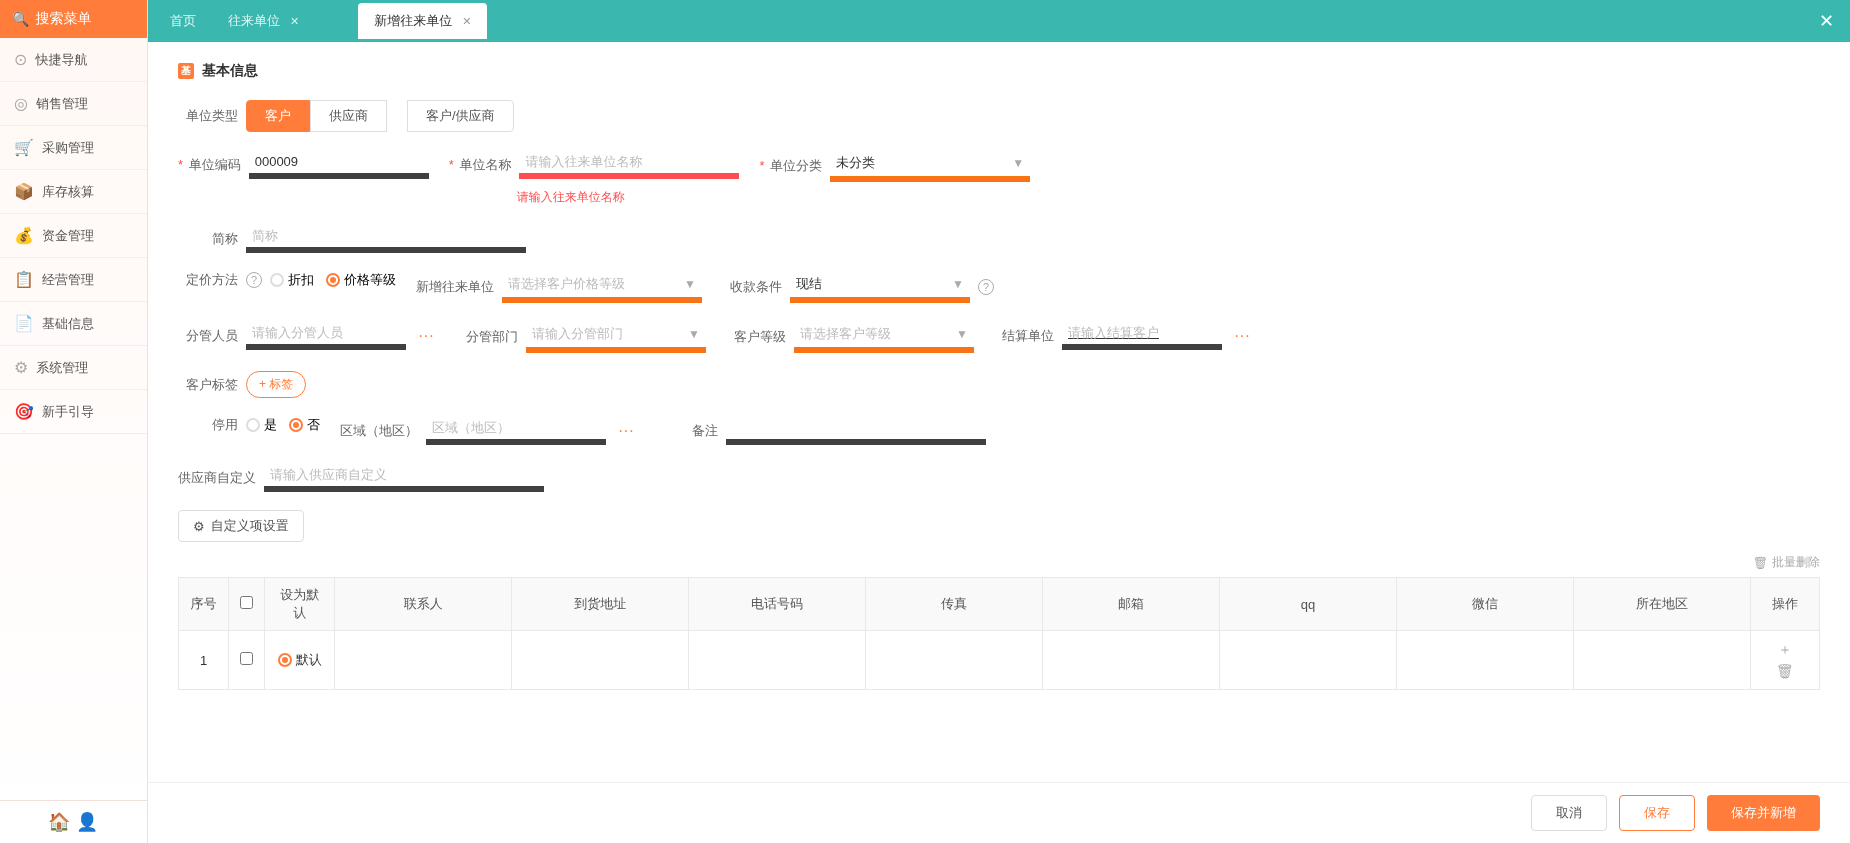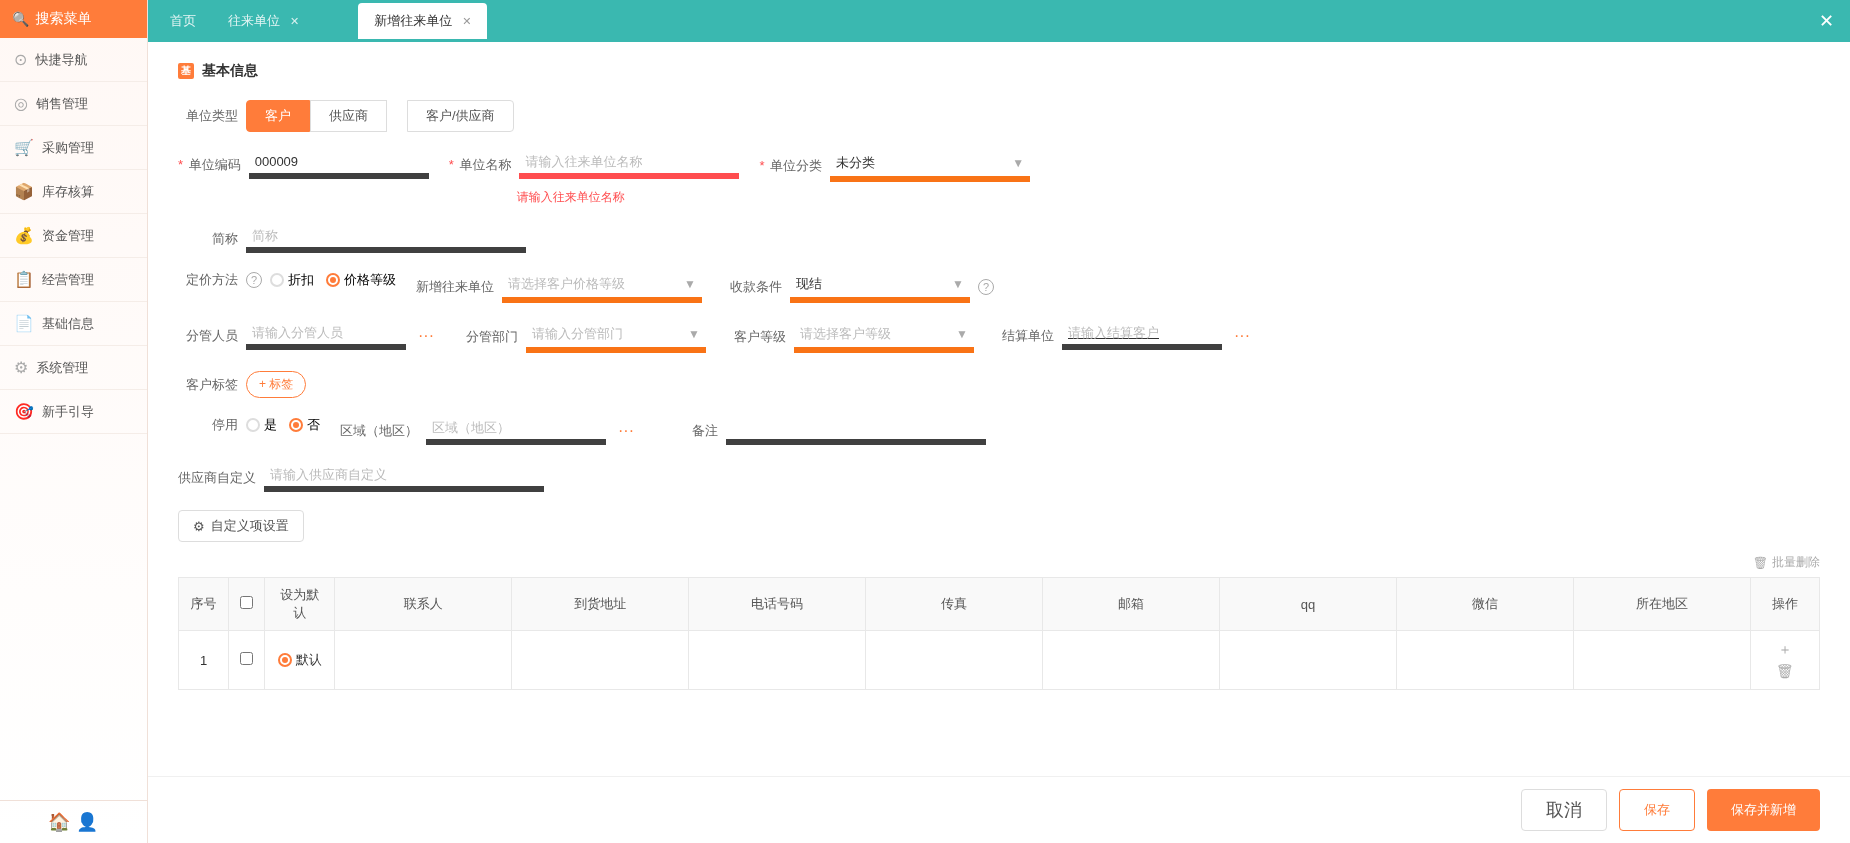--- a/index.html
+++ b/index.html
@@ -315,21 +315,21 @@
       gap: 12px;
       flex-shrink: 0;
     }
     .btn-cancel {
       padding: 8px 24px;
       border: 1px solid #ddd;
       background: white;
       color: #555;
       border-radius: 4px;
       cursor: pointer;
-      font-size: 18px;
+      font-size: 13px;
     }
     .btn-save {
       padding: 8px 24px;
       border: 1px solid #ff7c3a;
       background: white;
       color: #ff7c3a;
       border-radius: 4px;
       cursor: pointer;
       font-size: 13px;
     }

